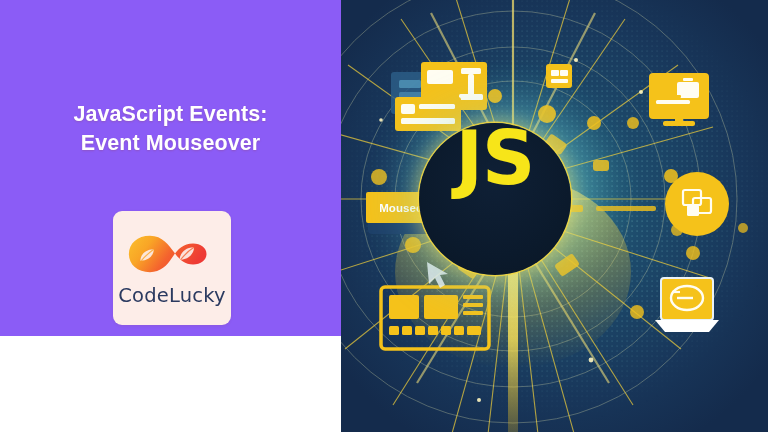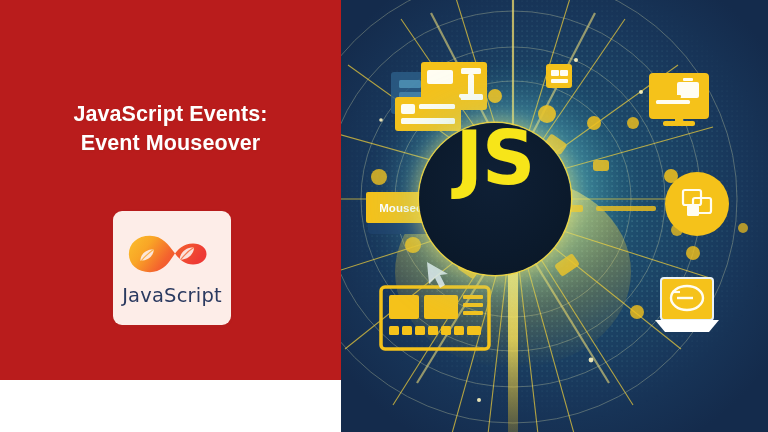--- a/index.html
+++ b/index.html
@@ -8,22 +8,22 @@
 
   .slide{
     position:relative;
     width:768px; height:432px;
     display:flex;
     overflow:hidden;
   }
 
   
   .left-panel{
-    width:341px; height:380px;
-    background:#b91c1c;
+    width:341px; height:336px;
+    background:#8b5cf6;
     position:relative;
     display:flex;
     flex-direction:column;
     align-items:center;
     flex:0 0 341px;
   }
   .slide-title{
     position:absolute;
     top:100px; left:0; right:0;
     text-align:center;
@@ -149,21 +149,21 @@
                  M54 26
                  C40 26 28 34 28 48
                  C28 62 40 70 54 70
                  C70 70 80 58 88 46
                  C80 34 70 26 54 26 Z" fill="url(#lg)"></path>
         <path d="M146 34 C126 34 116 48 116 60 C134 60 146 48 146 34 Z" fill="#fdede8" opacity=".92"></path>
         <path d="M118 60 C126 50 136 40 146 34" stroke="#f4622e" stroke-width="2.4" fill="none" opacity=".8"></path>
         <path d="M62 38 C44 38 34 50 34 62 C52 62 62 50 62 38 Z" fill="#fdede8" opacity=".92"></path>
         <path d="M36 62 C44 52 54 44 62 38" stroke="#f9a526" stroke-width="2.4" fill="none" opacity=".8"></path>
       </svg>
-      <div class="logo-word">JavaScript</div>
+      <div class="logo-word">CodeLucky</div>
     </div>
   </div>
 
   <div class="right-panel">
 
     <svg class="art" viewBox="0 0 427 432" preserveAspectRatio="xMidYMid slice">
       <defs>
         <radialGradient id="bg" cx="50%" cy="48%" r="62%">
           <stop offset="0" stop-color="#2b6d83"></stop>
           <stop offset="0.35" stop-color="#1d4a6b"></stop>

